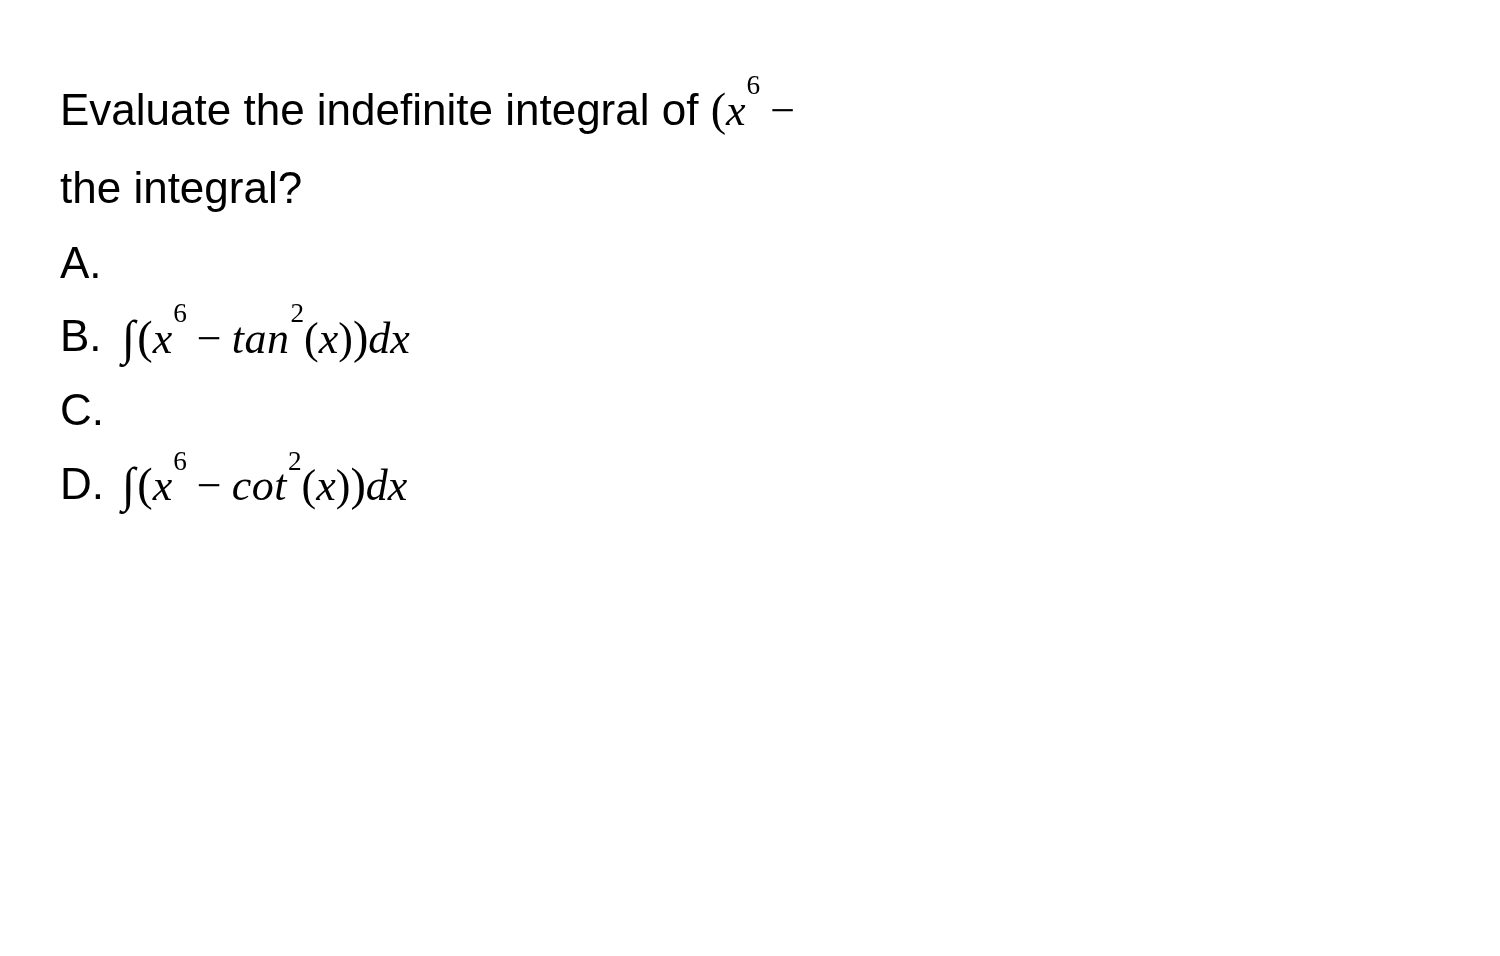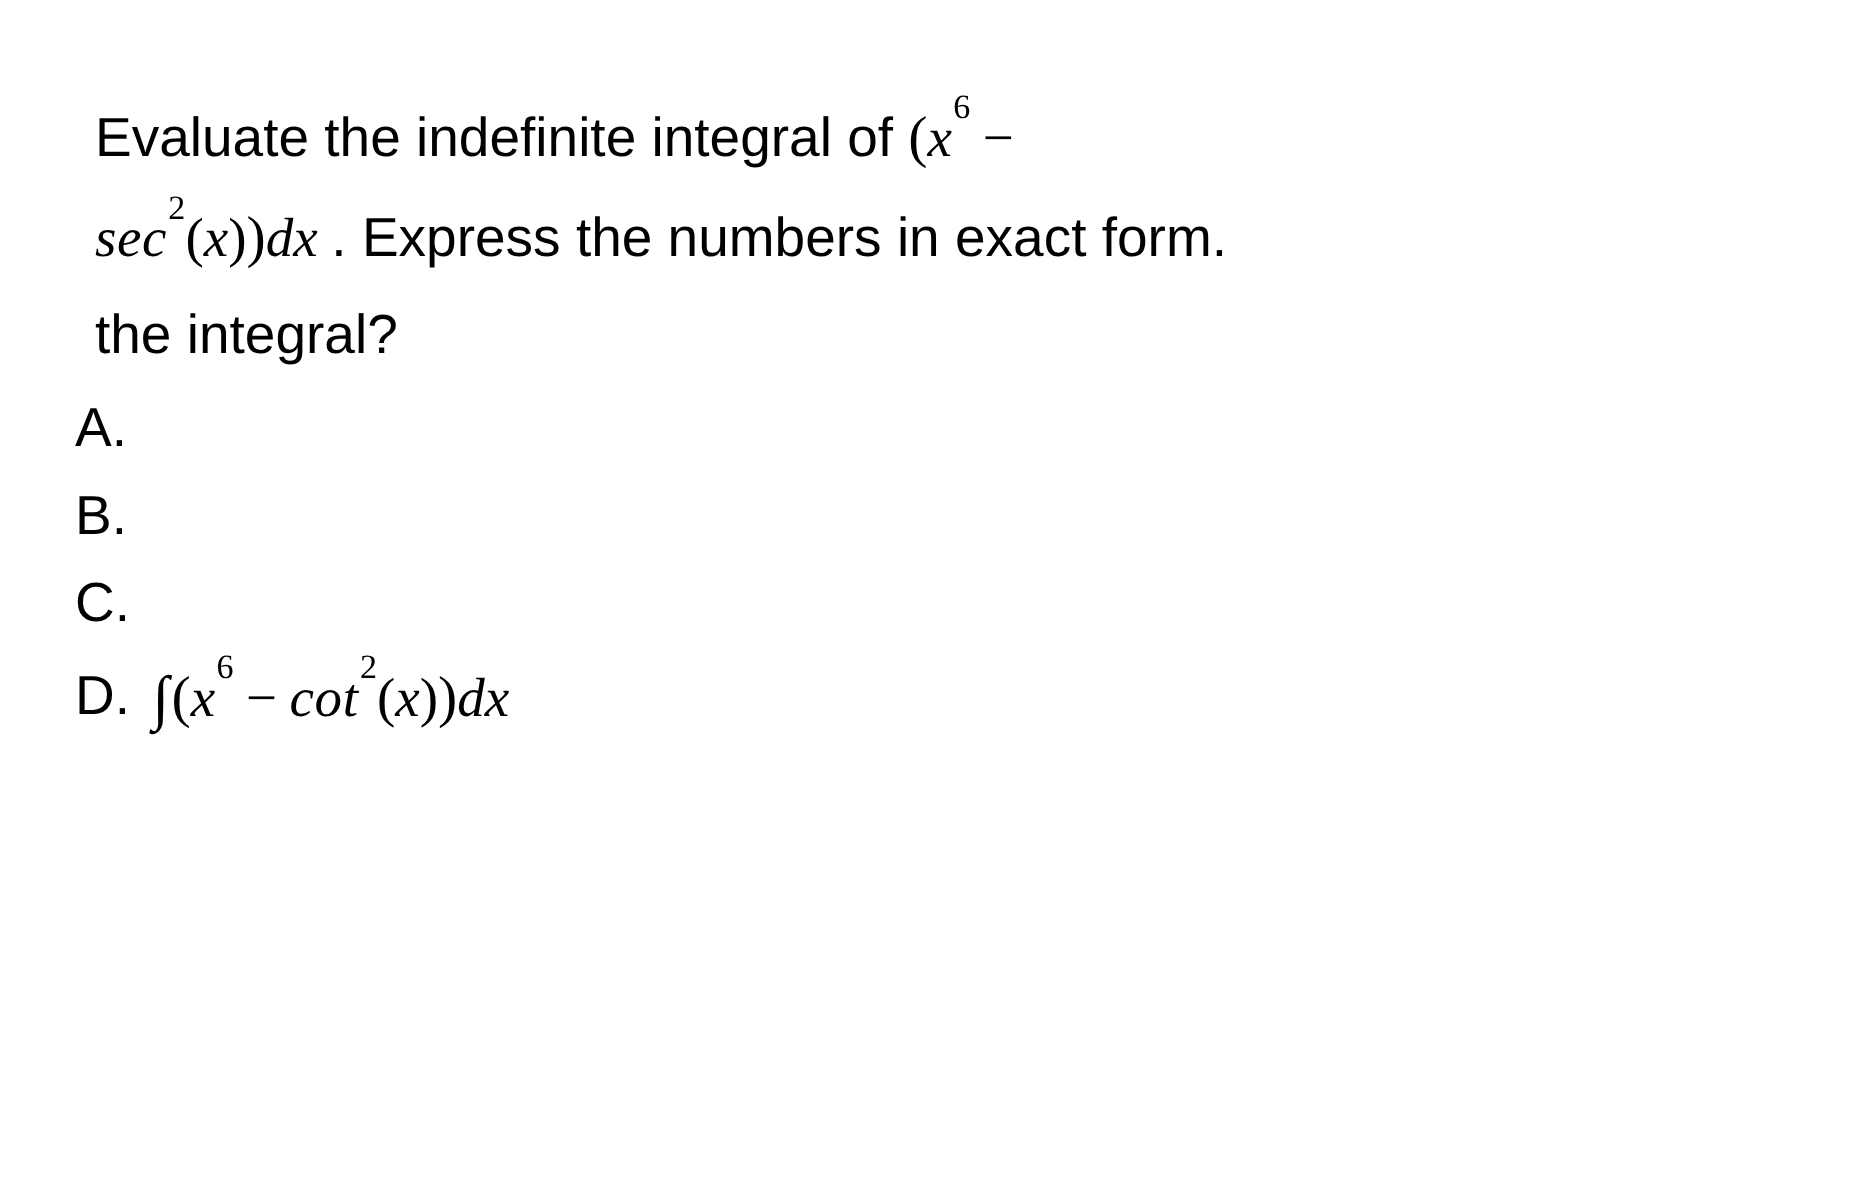--- a/index.html
+++ b/index.html
@@ -12,21 +12,20 @@
     color: #000000;
   }
   .content {
     padding: 72px 48px 48px 60px;
     font-size: 44px;
     line-height: 1.65;
     color: #000;
   }
   .para {
     margin-bottom: 4px;
-    margin-left: 16px;
   }
   .options {
     margin-top: 2px;
     line-height: 1.55;
   }
   .option-row {
     display: flex;
     align-items: center;
     margin: 2px 0;
   }
@@ -71,40 +70,38 @@
 
 <div class="content">
 
   <div class="para">
     <span>Evaluate the indefinite integral of </span>
     <span class="math">
       <span class="lp">(</span><span>x</span><sup>6</sup><span class="minus">−</span>
     </span>
   </div>
 
-  <div class="para">
-    <span class="math">
-      <span class="fn">sec</span><sup>2</sup><span class="parenx">(</span><span>x</span><span class="parenx">)</span><span class="rp">)</span><span>d</span><span>x</span>
-    </span><span> . Express the numbers in exact form.</span>
-  </div>
 
 
 
   <div class="para">
     <span>the integral?</span>
   </div>
 
   <div class="options">
 
     <div class="option-row">
       <span class="opt-label">A. </span>
     </div>
 
     <div class="option-row">
       <span class="opt-label">B. </span>
+      <span class="math">
+        <span class="int">∫</span><span class="lp">(</span><span>x</span><sup>6</sup><span class="minus">−</span><span class="fn">tan</span><sup>2</sup><span class="parenx">(</span><span>x</span><span class="parenx">)</span><span class="rp">)</span><span>d</span><span>x</span>
+      </span>
     </div>
 
     <div class="option-row">
       <span class="opt-label">C. </span>
     </div>
 
     <div class="option-row">
       <span class="opt-label">D. </span>
       <span class="math">
         <span class="int">∫</span><span class="lp">(</span><span>x</span><sup>6</sup><span class="minus">−</span><span class="fn">cot</span><sup>2</sup><span class="parenx">(</span><span>x</span><span class="parenx">)</span><span class="rp">)</span><span>d</span><span>x</span>

